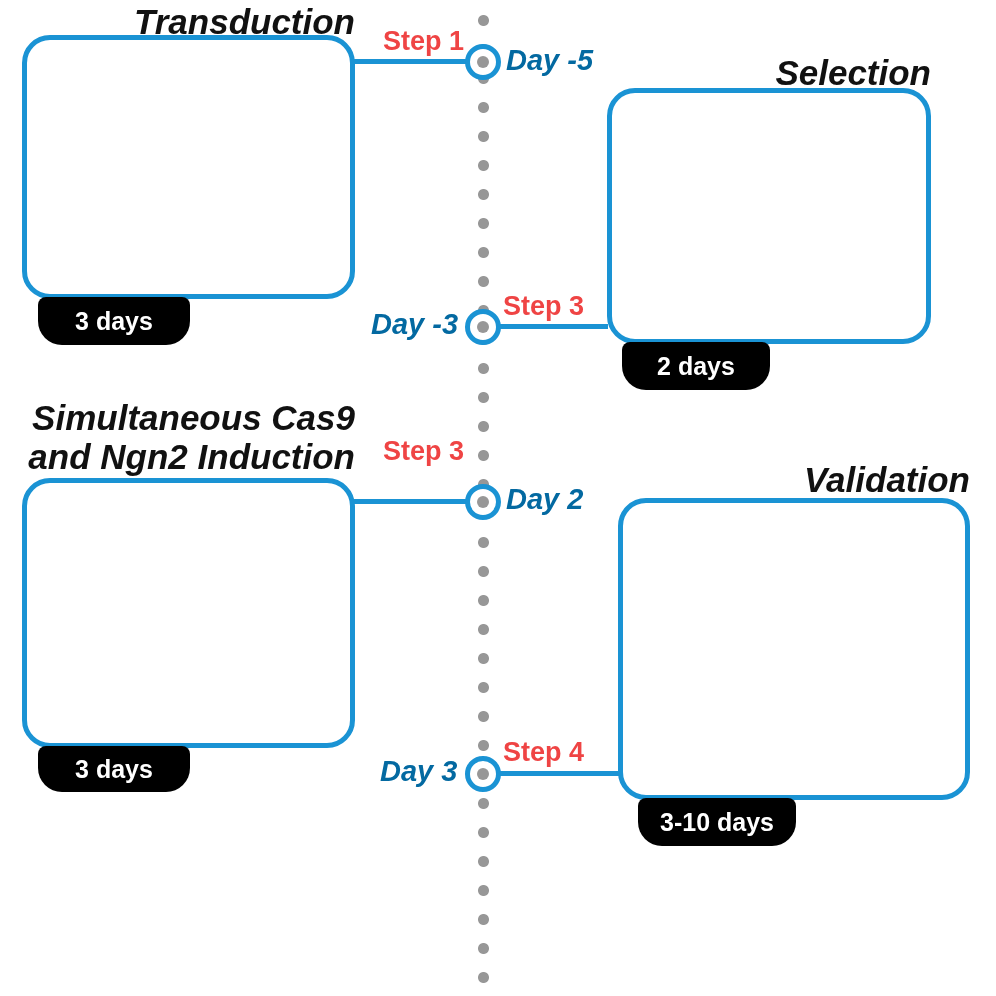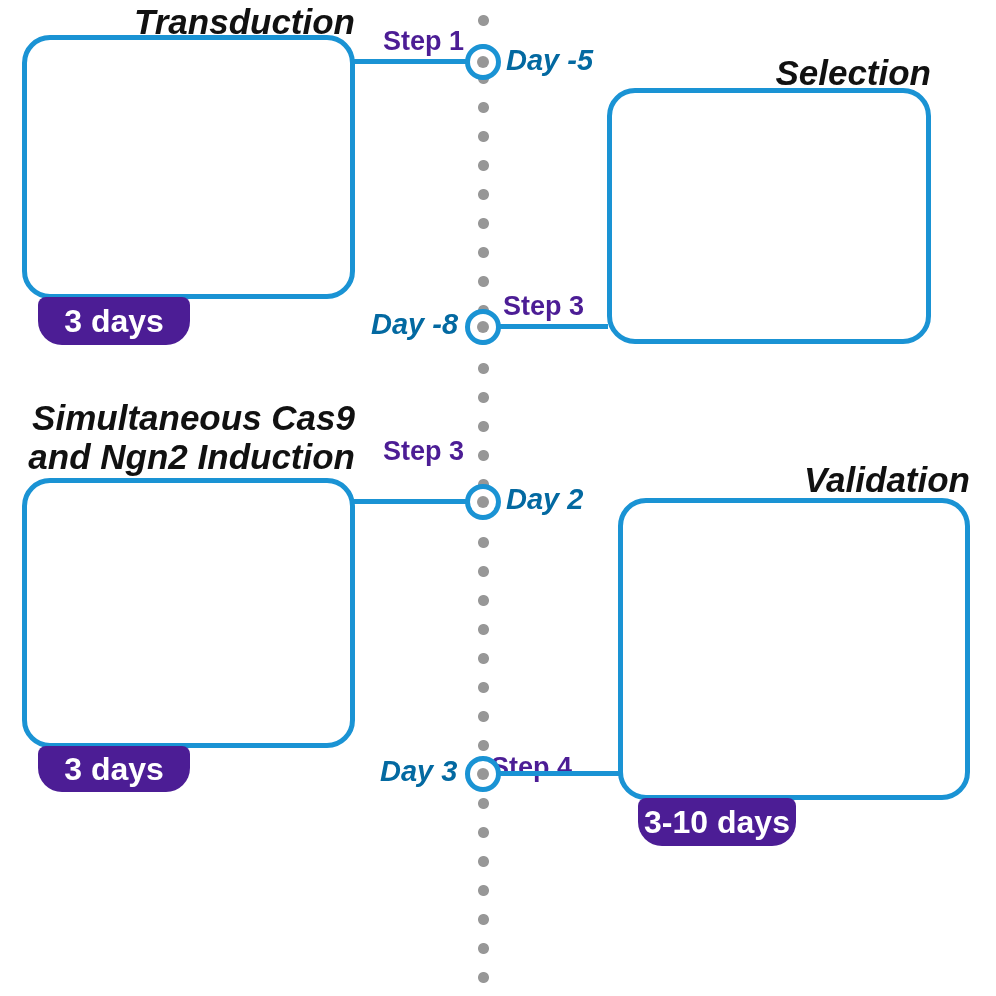--- a/index.html
+++ b/index.html
@@ -7,29 +7,29 @@
        font-family:"Liberation Sans",sans-serif;}
   .abs{position:absolute;}
   
   #dots{left:477px;top:6px;width:13px;height:984px;
         background-image:radial-gradient(circle,#979797 5px,rgba(0,0,0,0) 6px);
         background-size:13px 29px;background-position:center top;}
   .stepcircle{width:26px;height:26px;border:5px solid #1a93d4;border-radius:50%;
         background:#fff;display:flex;align-items:center;justify-content:center;z-index:5;}
   .stepcircle .dot{width:12px;height:12px;border-radius:50%;background:#979797;}
   .connector{height:5px;background:#1a93d4;z-index:4;}
-  .step-label{font-weight:bold;font-size:27px;color:#4c1d95;white-space:nowrap;}
+  .step-label{font-weight:bold;font-size:27px;color:#ef4444;white-space:nowrap;}
   .day-label{font-weight:bold;font-style:italic;font-size:29px;color:#0369a1;white-space:nowrap;}
   
   .panel{border:5px solid #1a93d4;border-radius:28px;background:#fff;box-sizing:border-box;z-index:2;}
   .panel-title{font-weight:bold;font-style:italic;font-size:35px;color:#111;text-align:right;
         white-space:pre-line;line-height:1.12;}
   .inner-label{font-weight:bold;font-size:23px;color:#111;text-align:center;
         white-space:pre-line;line-height:1.15;}
-  .badge{background:#4c1d95;color:#fff;font-weight:bold;font-size:32px;
+  .badge{background:#000000;color:#fff;font-weight:bold;font-size:25px;
         display:flex;align-items:center;justify-content:center;
         border-radius:8px 8px 24px 24px;z-index:3;}
   svg{display:block;}
 </style>
 </head>
 <body>
 
 <div id="fig">
 
   <svg width="0" height="0" style="position:absolute">
@@ -73,24 +73,24 @@
   <div class="abs stepcircle" style="left:465px;top:484px;">
       <div class="dot"></div>
     </div>
   <div class="abs stepcircle" style="left:465px;top:756px;">
       <div class="dot"></div>
     </div>
 
   <div class="abs step-label" style="left:383px;top:26px;">Step 1</div>
   <div class="abs day-label" style="left:506px;top:44px;">Day -5</div>
   <div class="abs step-label" style="left:503px;top:291px;">Step 3</div>
-  <div class="abs day-label" style="left:371px;top:308px;">Day -8</div>
+  <div class="abs day-label" style="left:371px;top:308px;">Day -3</div>
   <div class="abs step-label" style="left:383px;top:436px;">Step 3</div>
   <div class="abs day-label" style="left:506px;top:483px;">Day 2</div>
-  <div class="abs step-label" style="left:491px;top:737px;margin-top:15px;">Step 4</div>
+  <div class="abs step-label" style="left:503px;top:737px;">Step 4</div>
   <div class="abs day-label" style="left:380px;top:755px;">Day 3</div>
 
   <div class="abs panel-title" style="left:22px;top:2px;width:333px;">Transduction</div>
   <div class="abs panel" style="left:22px;top:35px;width:333px;height:264px;"></div>
   <div class="abs badge" style="left:38px;top:297px;width:152px;height:48px;">3 days</div>
   <div class="abs inner-label" style="left:55px;top:60px;width:165px;">sgRNA
 containing
 lentivirus</div>
 
   <svg class="abs" style="left:222px;top:48px;" width="112" height="96" viewBox="0 0 112 96">
@@ -120,20 +120,21 @@
       <use href="#cellb" x="58" y="60"></use>
     <use href="#cellb" x="76" y="58"></use>
       <use href="#cellb" x="92" y="60"></use>
       <use href="#cellb" x="70" y="68"></use>
     <use href="#cellb" x="86" y="68"></use>
       <use href="#cellb" x="106" y="62"></use>
   </svg>
 
   <div class="abs panel-title" style="left:607px;top:53px;width:324px;">Selection</div>
   <div class="abs panel" style="left:607px;top:88px;width:324px;height:256px;"></div>
+  <div class="abs badge" style="left:622px;top:342px;width:148px;height:48px;">2 days</div>
   <div class="abs inner-label" style="left:648px;top:150px;width:155px;">Puromycin</div>
 
   <svg class="abs" style="left:782px;top:98px;" width="122" height="104" viewBox="0 0 122 104">
     <circle cx="74" cy="18" r="12" fill="#2389cb"></circle>
     <line x1="66" y1="25" x2="82" y2="11" stroke="#fff" stroke-width="3.2"></line>
     <ellipse cx="40" cy="31" rx="14" ry="9" fill="#2389cb" transform="rotate(-28 40 31)"></ellipse>
     <g transform="translate(100,33) rotate(-40)">
       <rect x="-17" y="-8" width="18" height="16" rx="8" fill="#fff" stroke="#2389cb" stroke-width="2.4"></rect>
       <rect x="-1" y="-8" width="18" height="16" rx="8" fill="#2389cb"></rect>
     </g>

